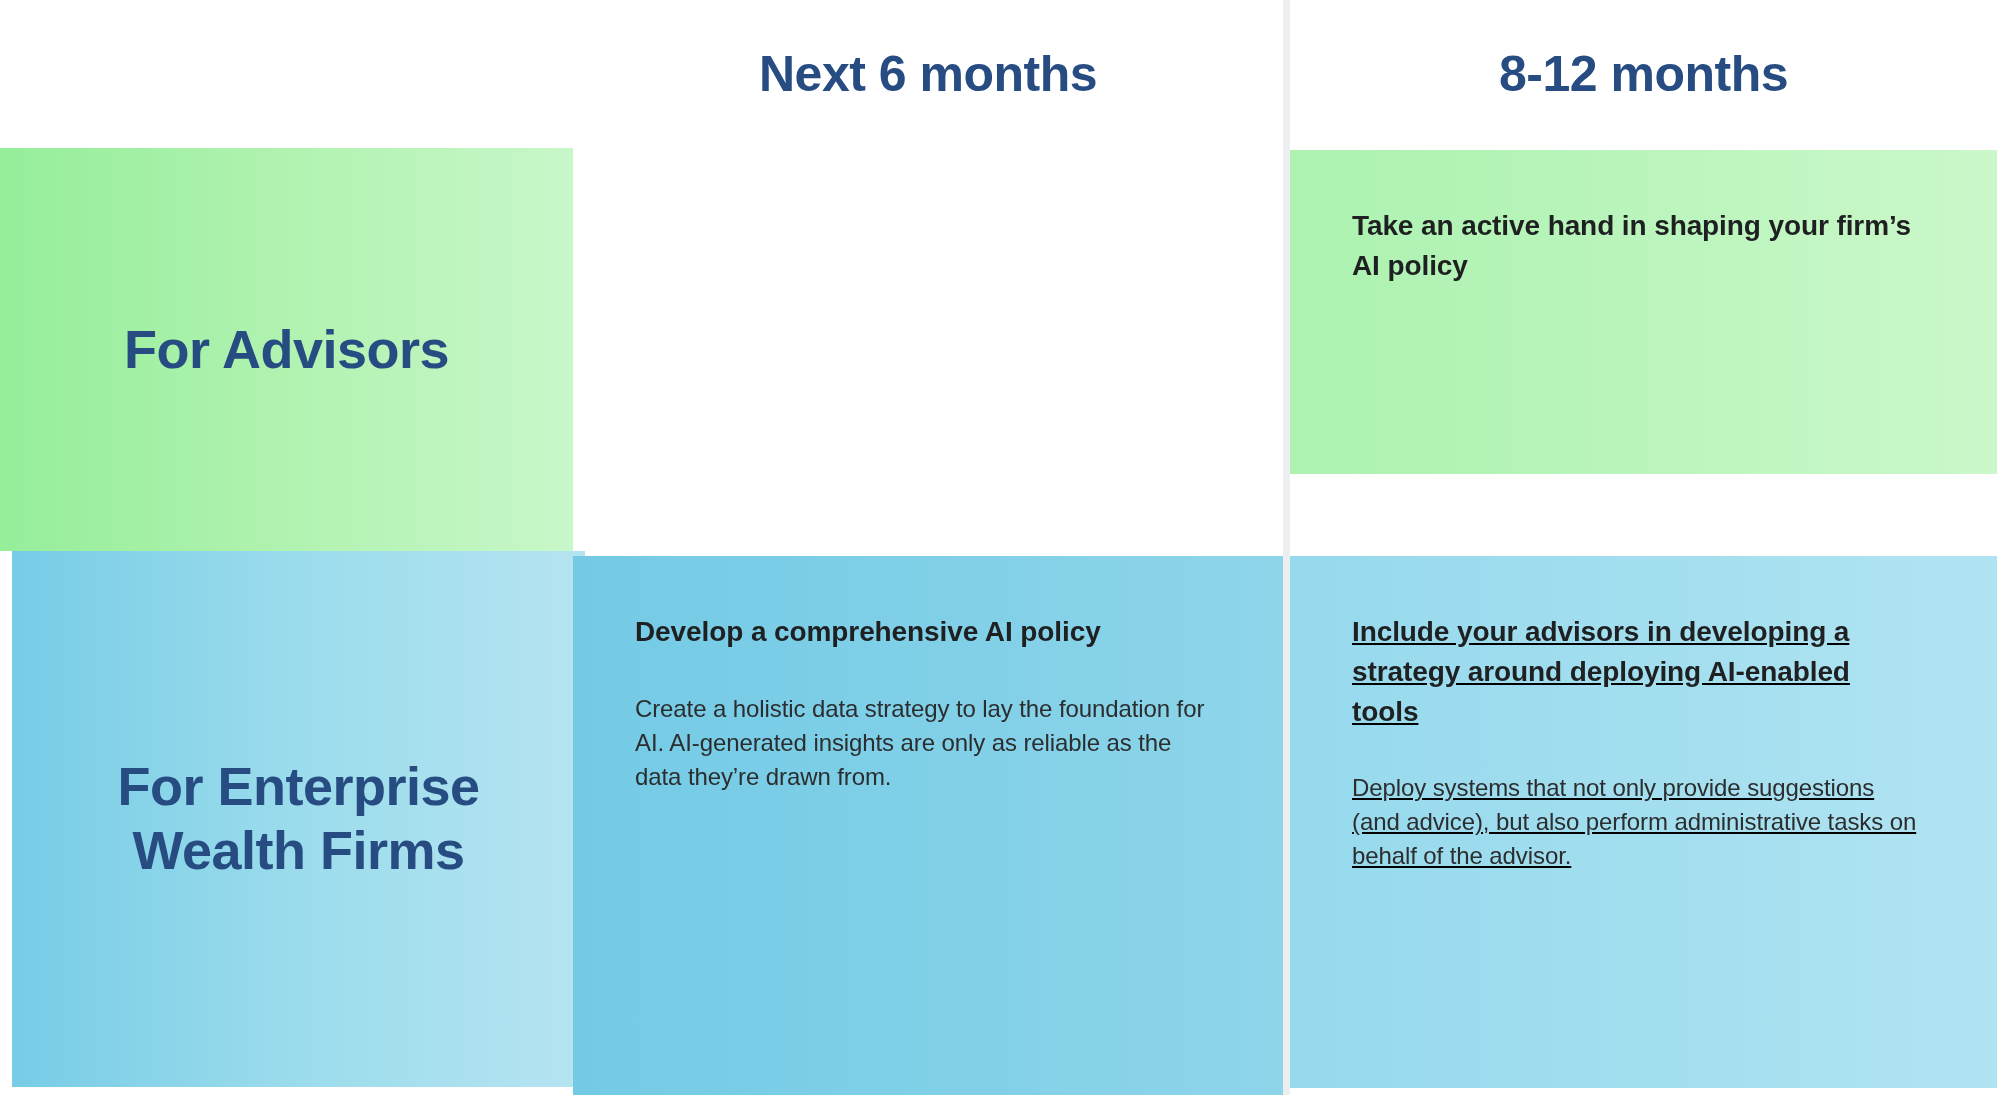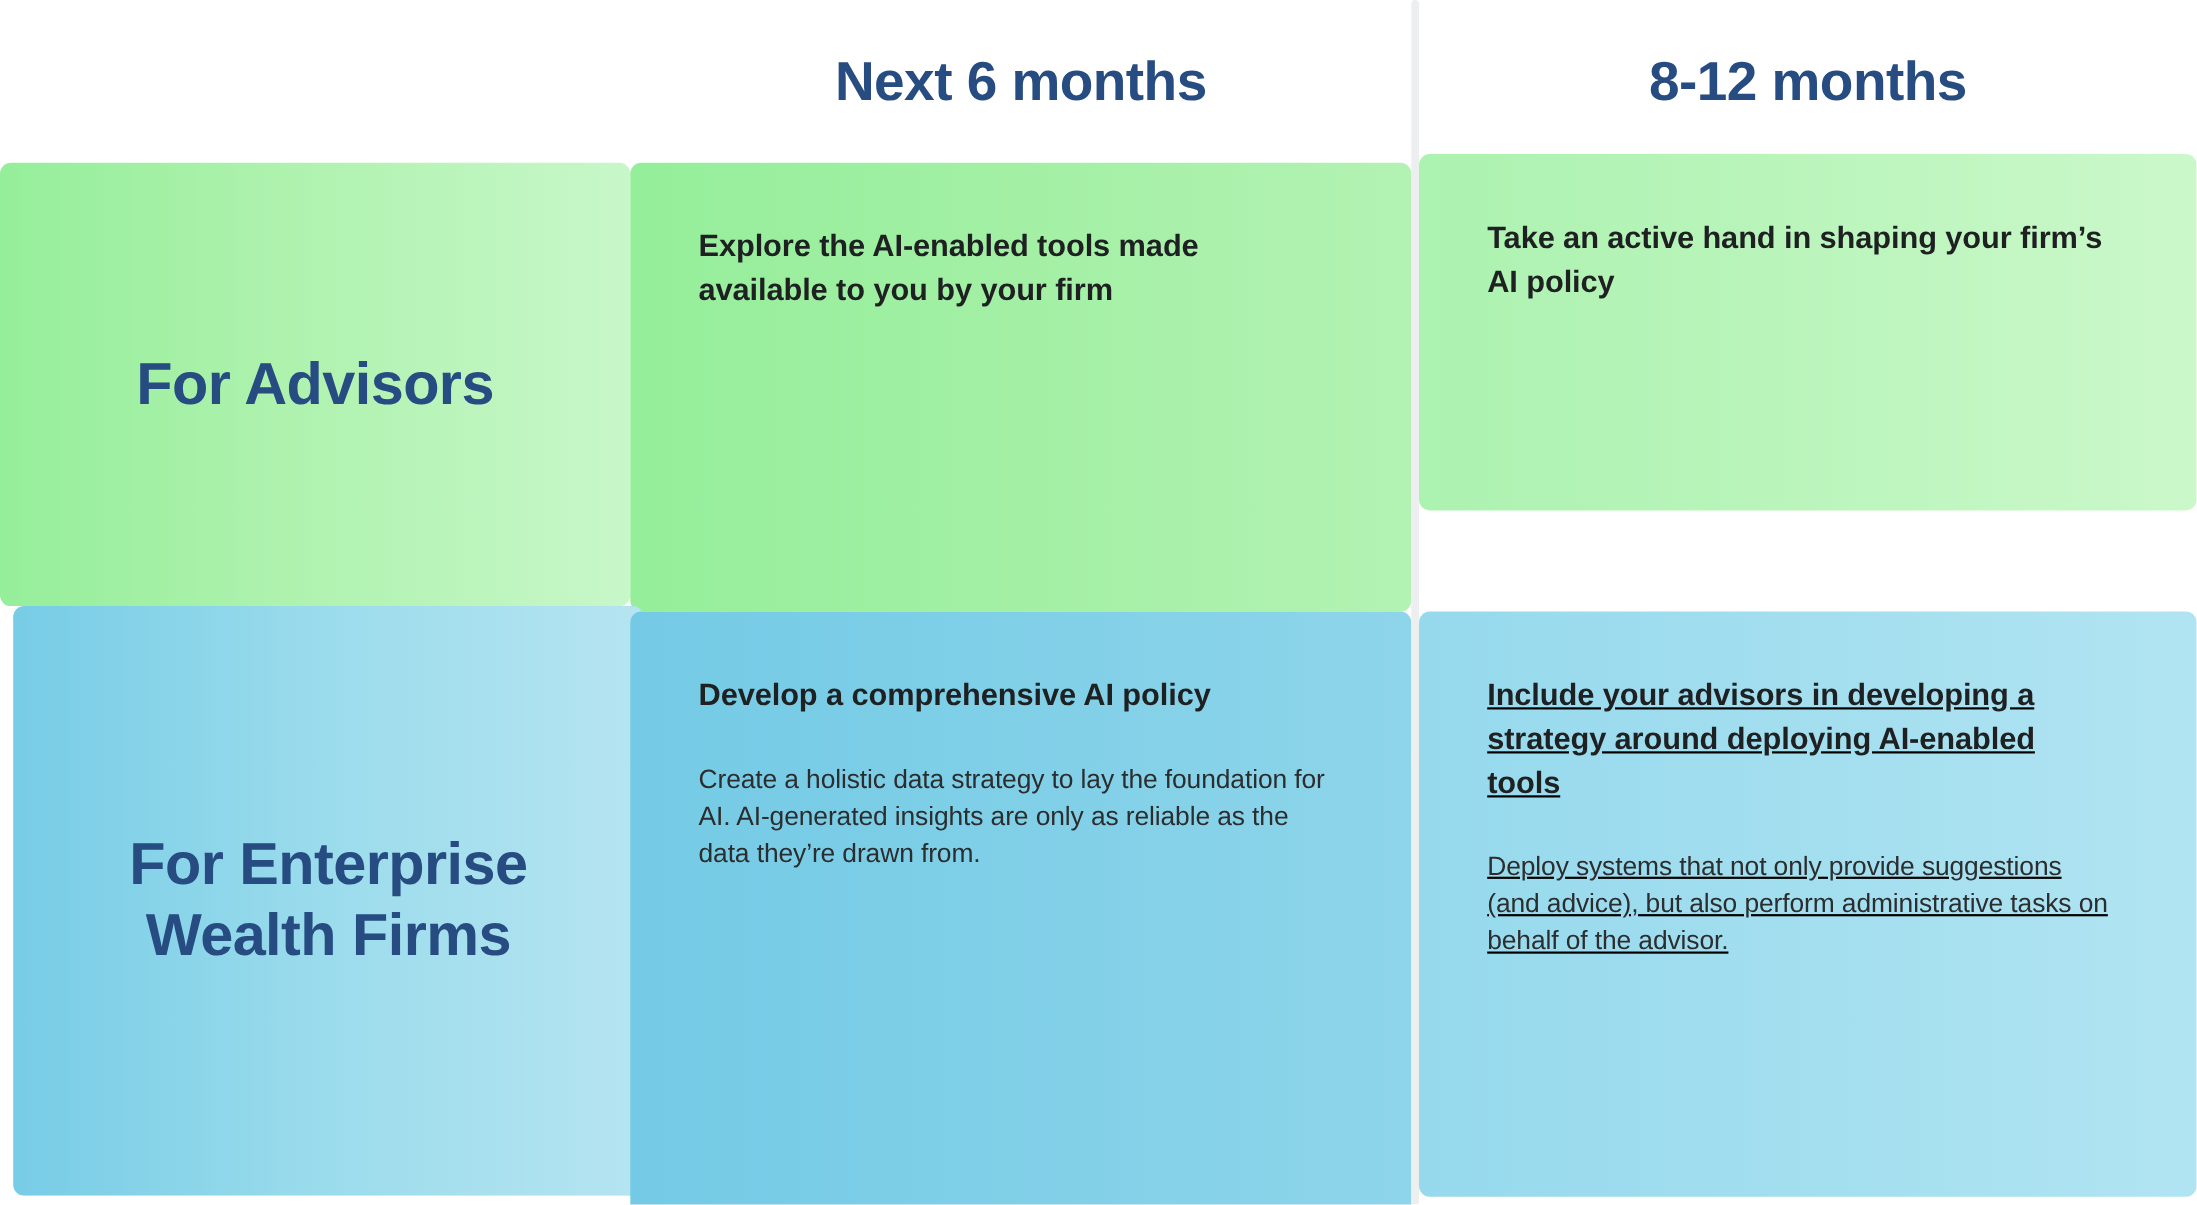--- a/index.html
+++ b/index.html
@@ -1,15 +1,15 @@
 <!DOCTYPE html>
 <html><head>
 <meta charset="utf-8">
 <style>
-  * { margin:0; padding:0; box-sizing:border-box;border-radius:10px; }
+  * { margin:0; padding:0; box-sizing:border-box; }
   html, body {
     width:1997px; height:1095px;
     background:#ffffff;
     font-family:"Liberation Sans", sans-serif;
     overflow:hidden;
   }
 
   .matrix {
     position:relative;
     width:1997px; height:1095px;
@@ -71,21 +71,21 @@
     text-align:center;
     letter-spacing:-0.5px;
   }
 
   
   .content-green-a {
     top:148px; height:408px;
     background:linear-gradient(to right, #95EE9A 0%, #A4F0A6 55%, #B3F2B3 100%);
   }
   .content-green-b {
-    top:140px; height:324px;
+    top:150px; height:324px;
     background:linear-gradient(to right, #ACF2B0 0%, #BCF5BD 55%, #CBF8CA 100%);
   }
   .content-blue-a {
     top:556px; height:615px;
     background:linear-gradient(to right, #74CAE5 0%, #81D0E8 55%, #8ED5EA 100%);
   }
   .content-blue-b {
     top:556px; height:532px;
     background:linear-gradient(to right, #96D9ED 0%, #A4DFEF 55%, #B1E4F2 100%);
     text-decoration:underline;
@@ -131,24 +131,20 @@
 
     <div class="header-cell col-c1">Next 6 months</div>
 
     <div class="header-cell col-c2">8-12 months</div>
   </div>
 
   <div class="cell label-green col-label">
     <div class="row-label">For Advisors</div>
   </div>
 
-  <div class="cell content-green-a col-c1 cell-inner">
-    <div class="cell-heading">Explore the AI-enabled tools made available to you by your firm</div>
-
-  </div>
 
   <div class="cell content-green-b col-c2 cell-inner">
     <div class="cell-heading">Take an active hand in shaping your firm’s AI policy</div>
 
   </div>
 
   <div class="cell label-blue col-label">
     <div class="row-label">For Enterprise Wealth Firms</div>
   </div>
 

